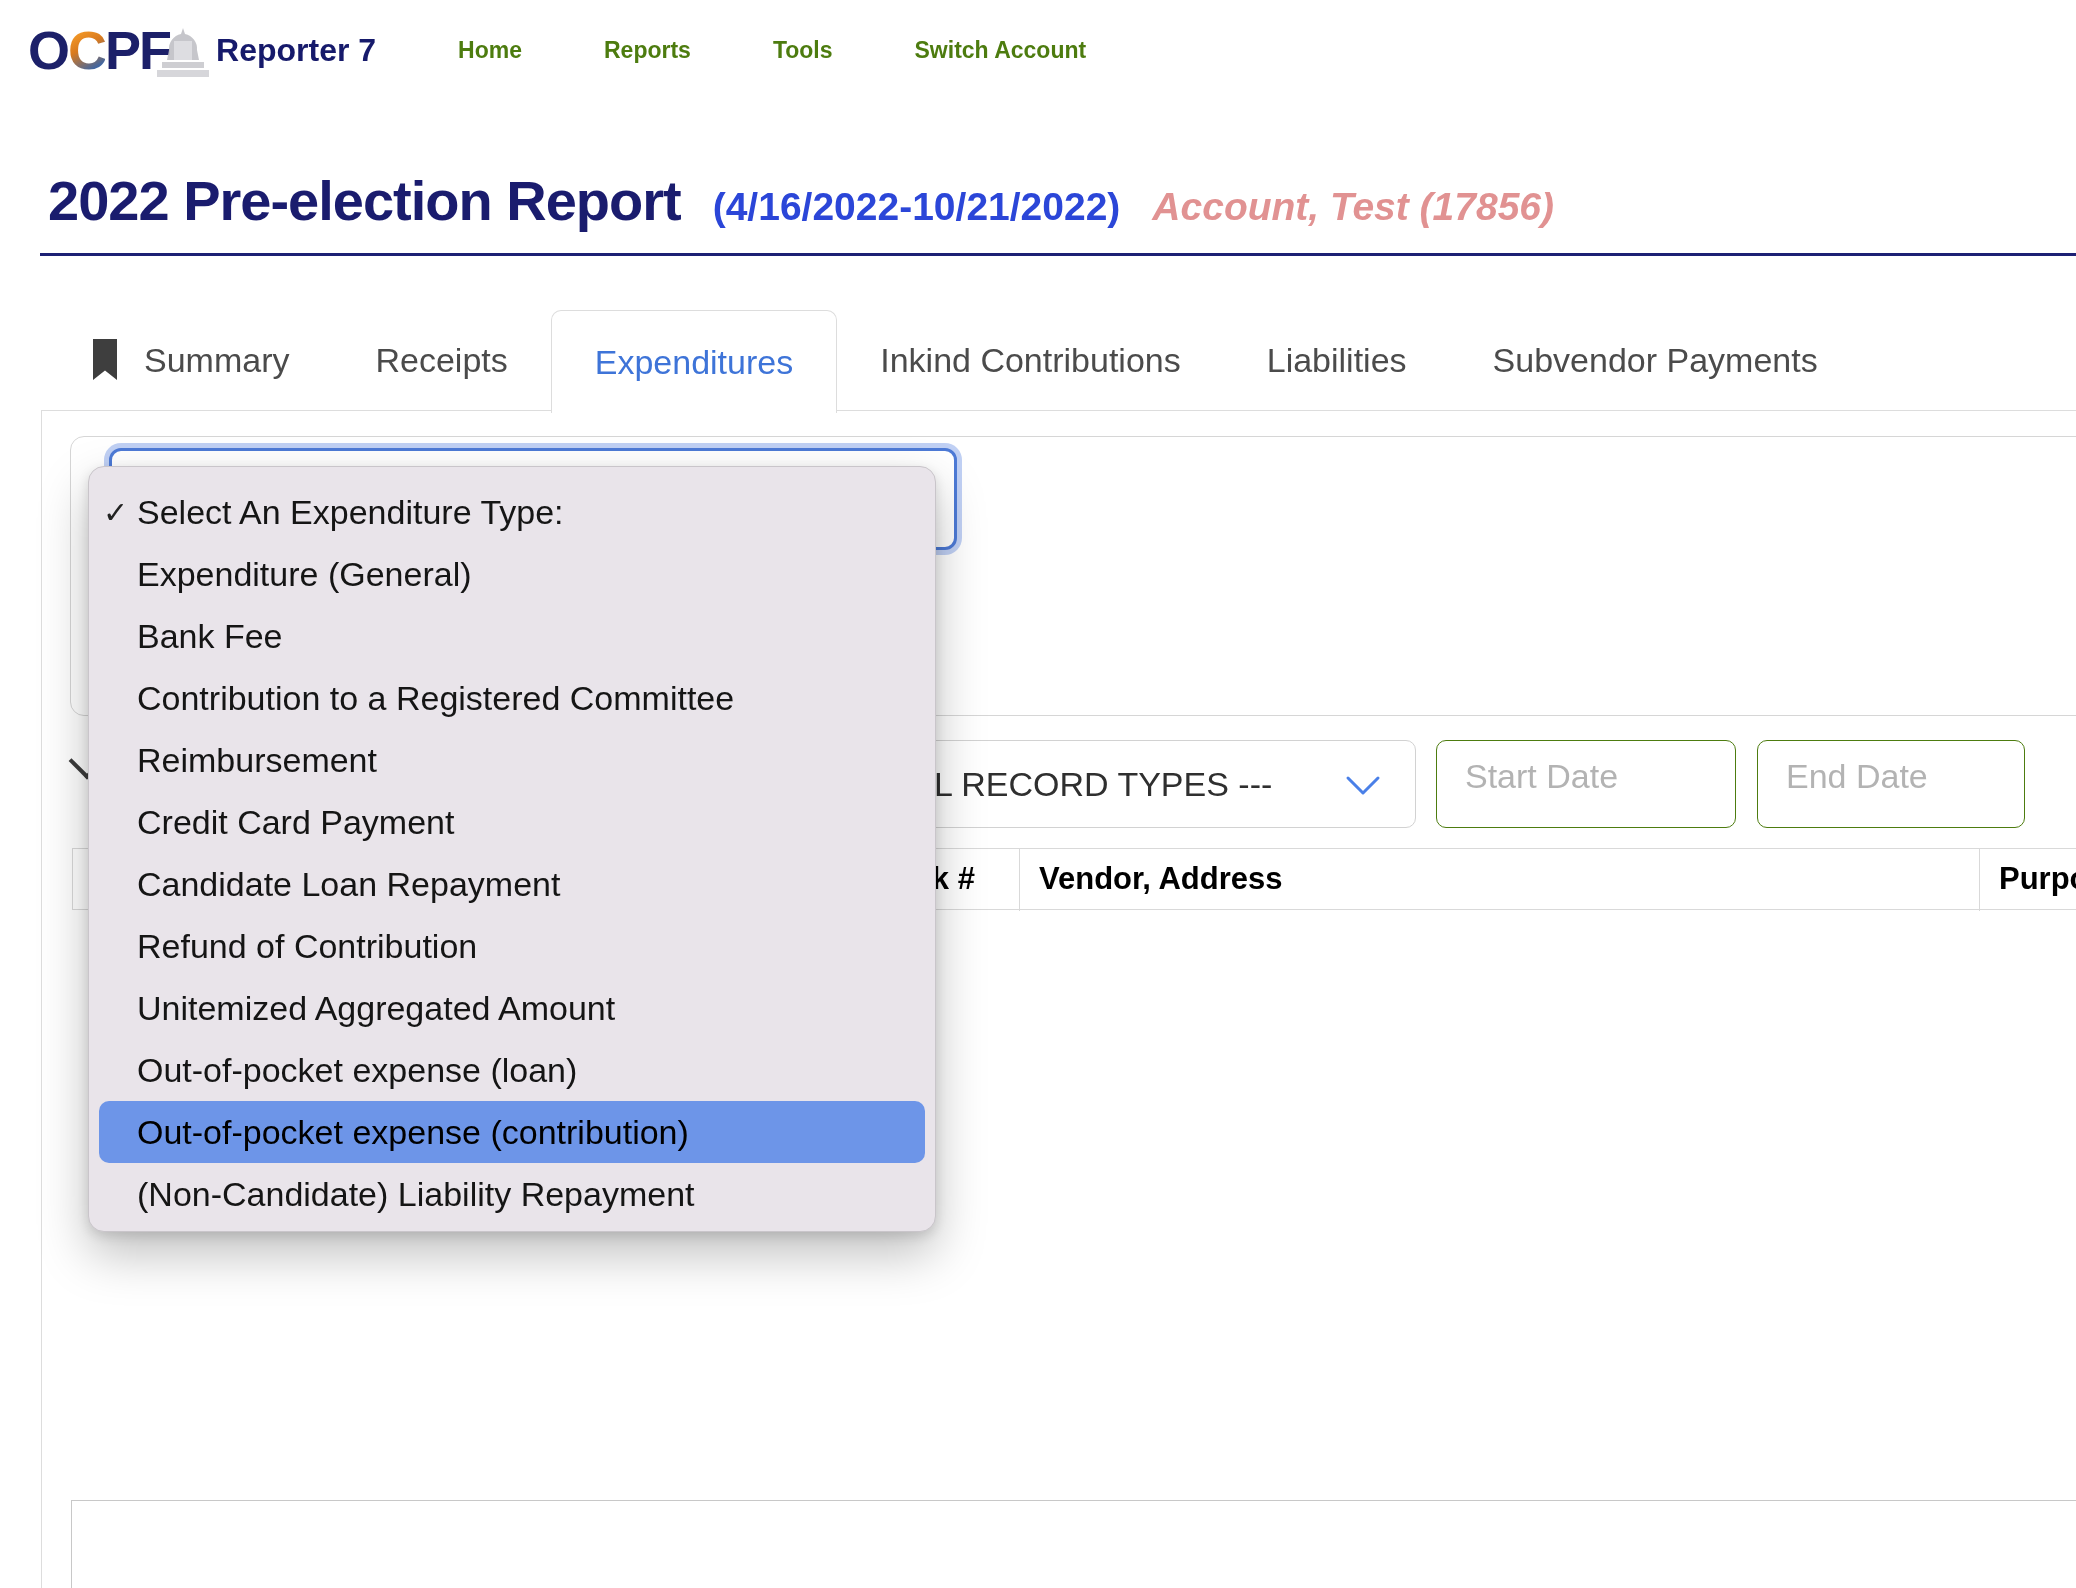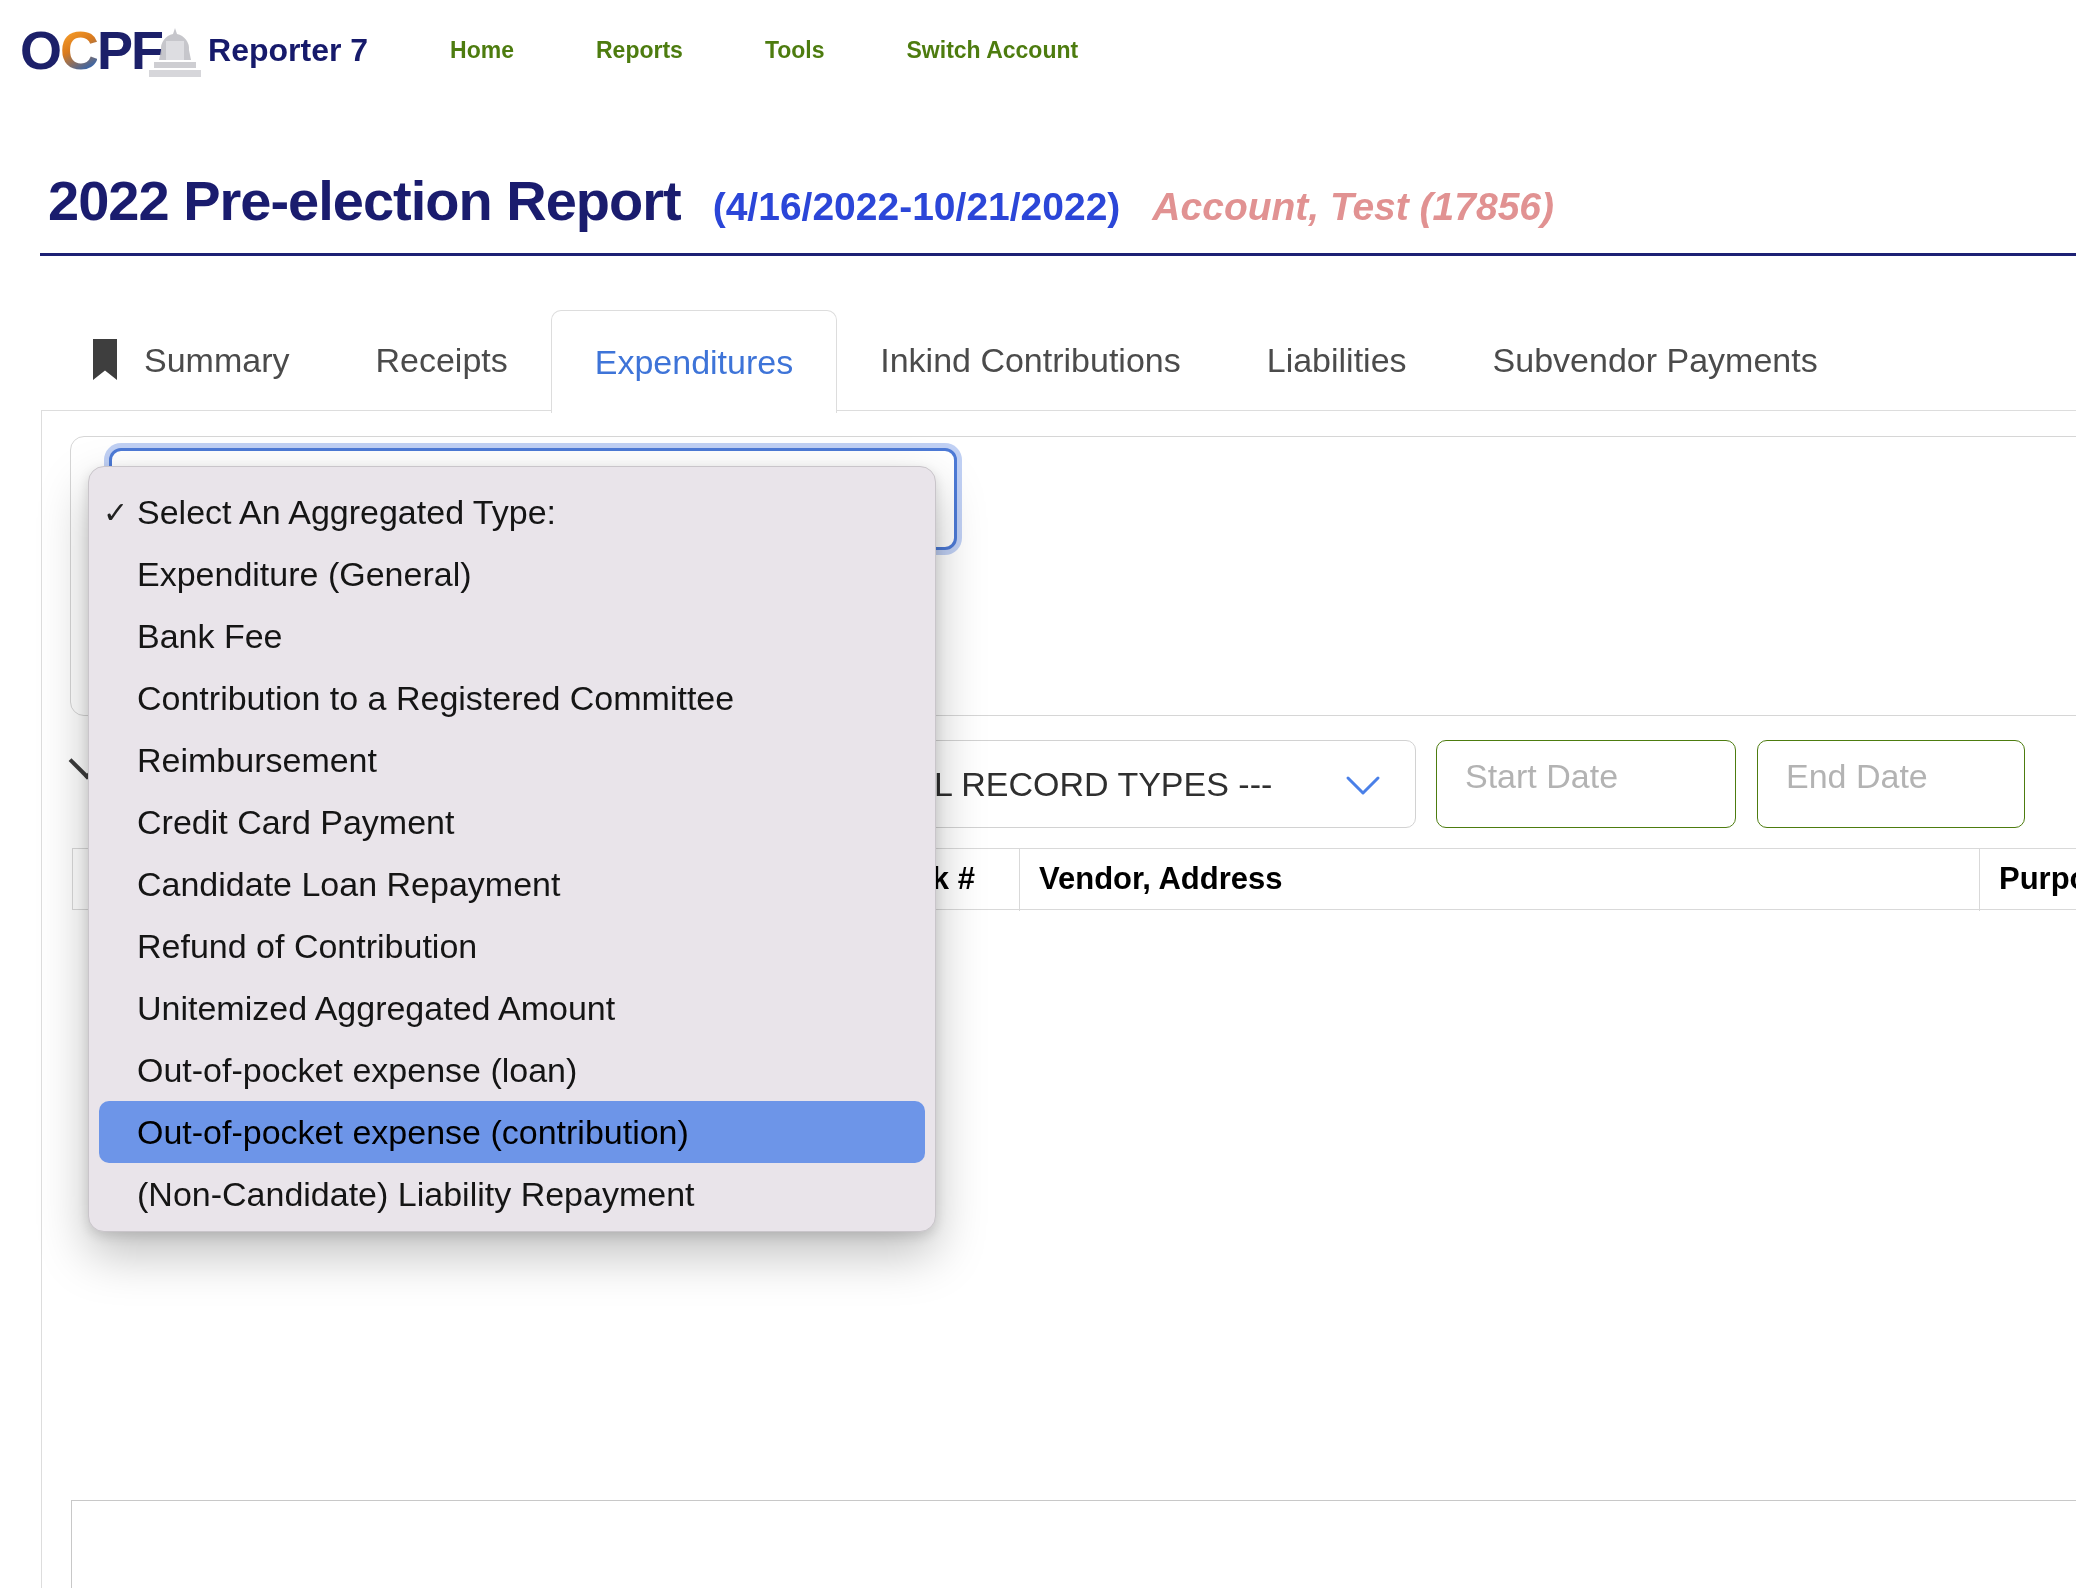--- a/index.html
+++ b/index.html
@@ -1,20 +1,20 @@
 <!DOCTYPE html>
 <html><head>
 <meta charset="utf-8">
 <style>
   html,body{margin:0;padding:0;background:#fff;}
   .page{position:relative;width:2076px;height:1588px;overflow:hidden;background:#fff;
         font-family:"Liberation Sans","DejaVu Sans",sans-serif;}
 
   
-  .topnav{position:absolute;left:20px;top:0;height:100px;display:flex;align-items:center;gap:82px;}
+  .topnav{position:absolute;left:28px;top:0;height:100px;display:flex;align-items:center;gap:82px;}
   .logo{display:flex;align-items:center;text-decoration:none;cursor:pointer;}
   .logo-text{font-size:54px;font-weight:800;letter-spacing:-2px;color:#1c2069;line-height:1;}
   .logo-c{background:linear-gradient(150deg,#f59b28 20%,#d97a1e 45%,#2f63b0 82%);
           -webkit-background-clip:text;background-clip:text;color:transparent;}
   .dome{margin-left:-16px;margin-top:6px;opacity:.85;}
   .brand{font-size:32px;font-weight:700;color:#161a6b;margin-left:4px;}
   .navlink{font-size:23px;font-weight:700;color:#4d7c0f;cursor:pointer;}
 
   
   .title-row{position:absolute;left:48px;top:168px;display:flex;align-items:baseline;gap:32px;white-space:nowrap;}
@@ -155,21 +155,21 @@
     <span class="th th-vendor">Vendor, Address</span>
     <span class="th-divider div2"></span>
     <span class="th th-purpose">Purpose</span>
   </div>
 
   <div class="bottom-box"></div>
 
   <div class="menu">
     <div class="option">
       <span class="check">✓</span>
-      <span>Select An Aggregated Type:</span>
+      <span>Select An Expenditure Type:</span>
     </div>
     <div class="option">
       <span>Expenditure (General)</span>
     </div>
     <div class="option">
       <span>Bank Fee</span>
     </div>
     <div class="option">
       <span>Contribution to a Registered Committee</span>
     </div>

